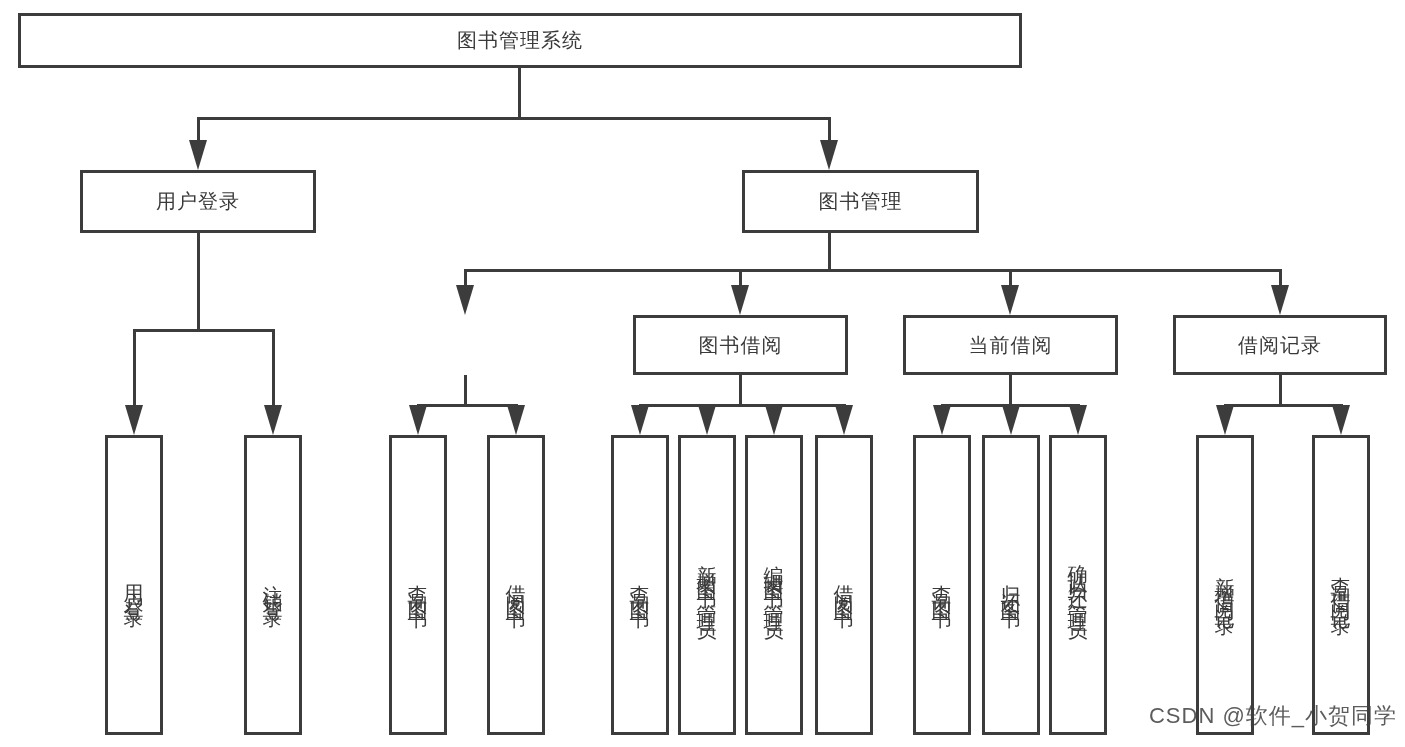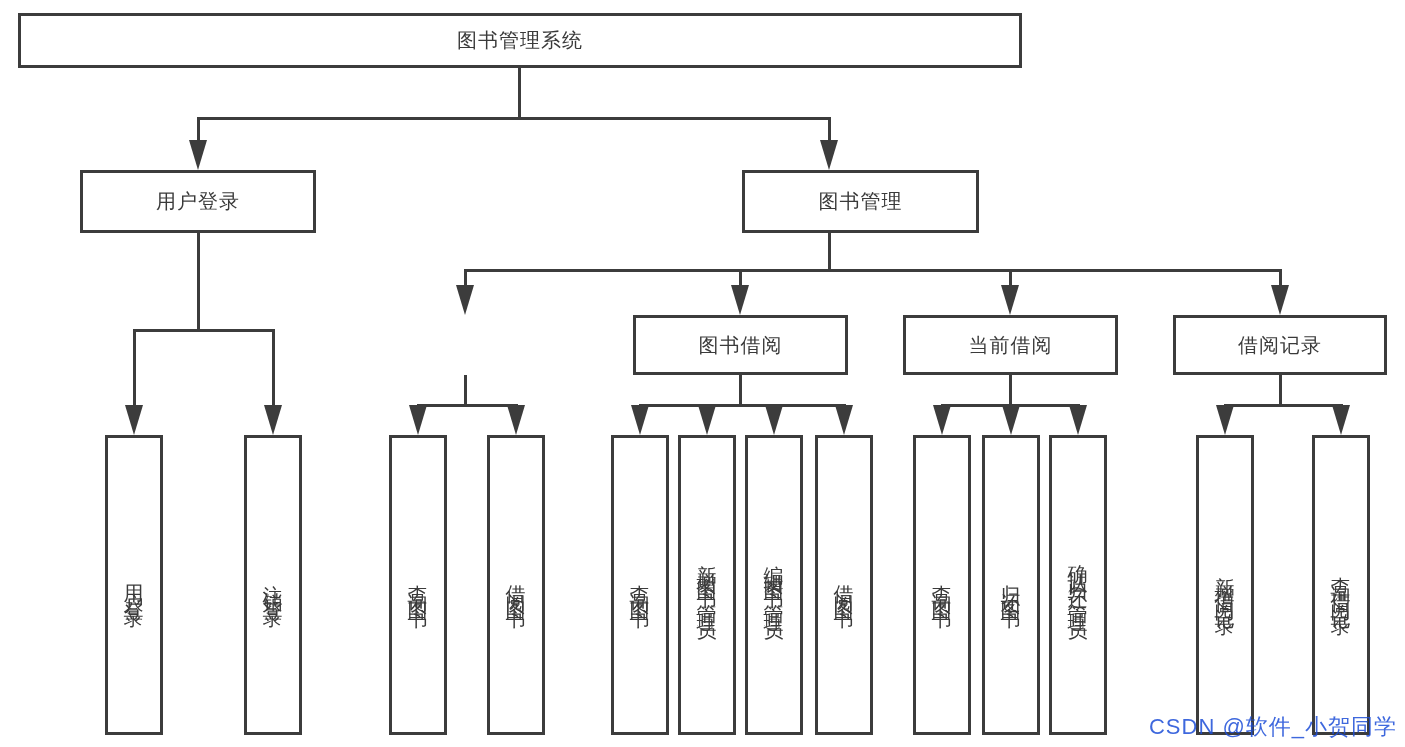--- a/index.html
+++ b/index.html
@@ -31,23 +31,23 @@
   .h { position:absolute; height:3px; background:#3c3c3c; }
   .v { position:absolute; width:3px;  background:#3c3c3c; }
   .arr {
     position:absolute; width:0; height:0;
     border-left:9px solid transparent;
     border-right:9px solid transparent;
     border-top:30px solid #3c3c3c;
   }
   .watermark {
     position:absolute;
-    right:8px; bottom:5px;
+    right:8px; bottom:16px;
     font-size:22px;
-    color:#1d4ed8;
+    color:#404040;
     opacity:.85;
     letter-spacing:1px;
     white-space:nowrap;
   }
 </style>
 </head>
 <body>
 
 <div id="canvas">
 

